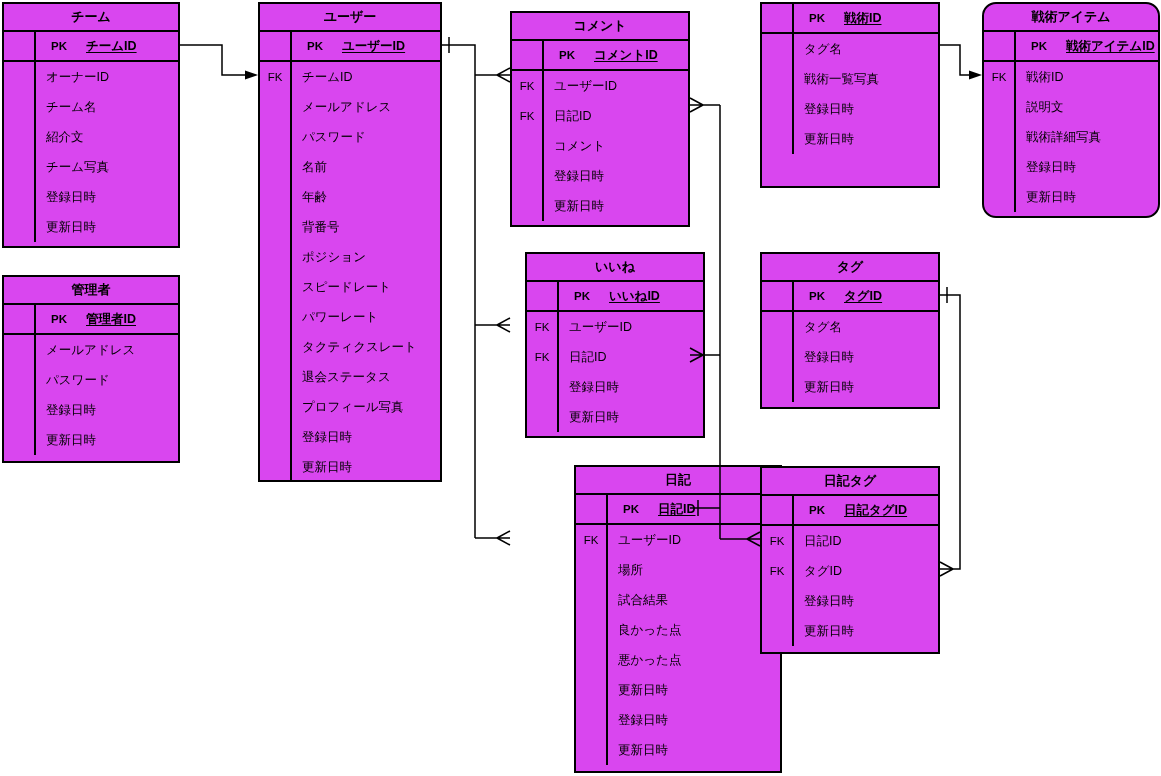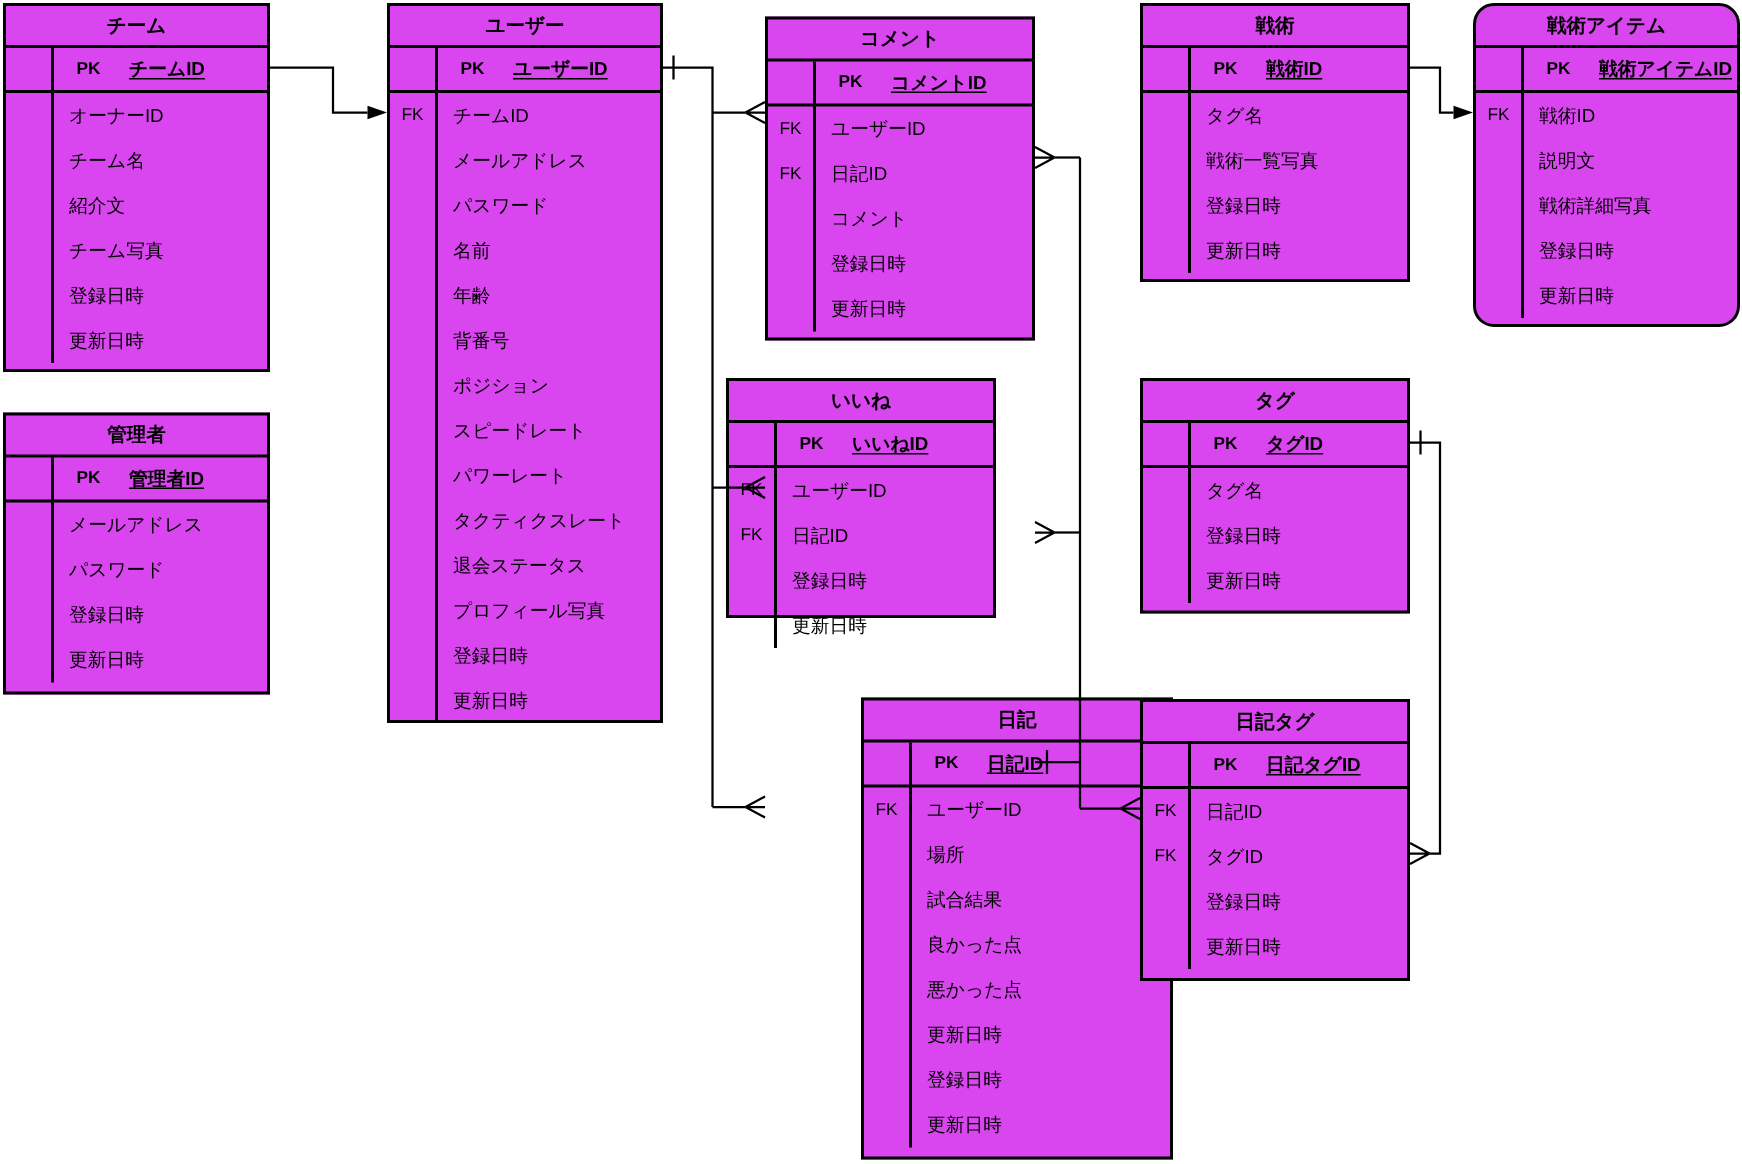--- a/index.html
+++ b/index.html
@@ -241,21 +241,21 @@
         <div class="row">
           <span class="key-cell"></span>
           <span class="name-cell">登録日時</span>
         </div>
         <div class="row">
           <span class="key-cell"></span>
           <span class="name-cell">更新日時</span>
         </div>
       </div>
     </div>
-    <div class="entity" style="left: 484px; top: 252px; width: 180px; height: 160px;">
+    <div class="entity" style="left: 525px; top: 252px; width: 180px; height: 186px;">
       <div class="entity-title">いいね</div>
       <div class="entity-body">
         <div class="key-divider" style="height: 150px;"></div>
         <div class="row pk-row">
           <span class="key-cell pk-label">PK</span>
           <span class="name-cell pk-name">いいねID</span>
         </div>
         <div class="row">
           <span class="key-cell">FK</span>
           <span class="name-cell">ユーザーID</span>
@@ -310,21 +310,20 @@
           <span class="key-cell"></span>
           <span class="name-cell">登録日時</span>
         </div>
         <div class="row">
           <span class="key-cell"></span>
           <span class="name-cell">更新日時</span>
         </div>
       </div>
     </div>
     <div class="entity" style="left: 760px; top: 2px; width: 180px; height: 186px;">
-      <div class="entity-title">戦術</div>
       <div class="entity-body">
         <div class="key-divider" style="height: 150px;"></div>
         <div class="row pk-row">
           <span class="key-cell pk-label">PK</span>
           <span class="name-cell pk-name">戦術ID</span>
         </div>
         <div class="row">
           <span class="key-cell"></span>
           <span class="name-cell">タグ名</span>
         </div>

